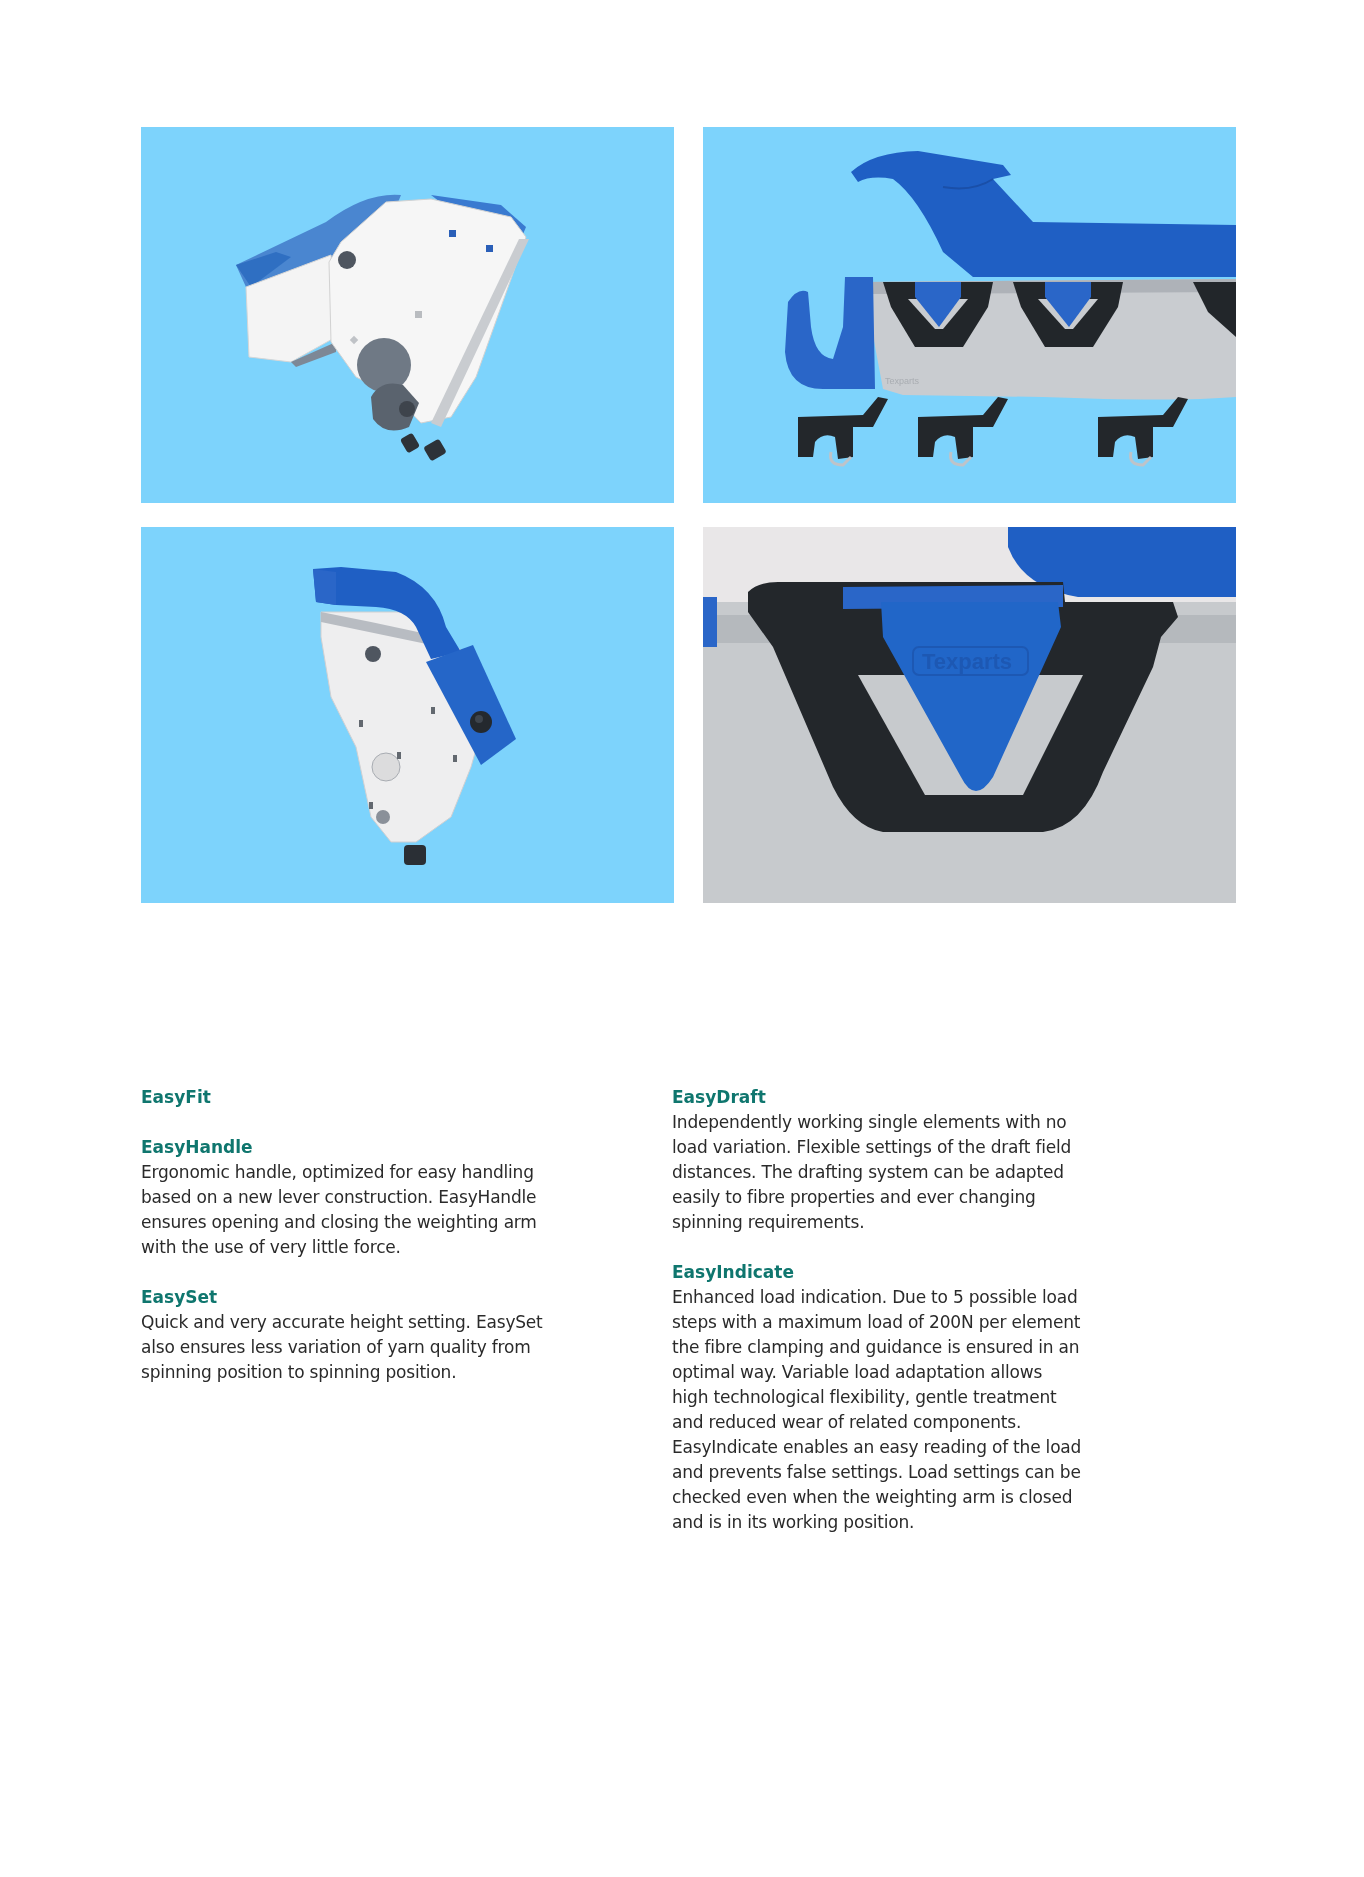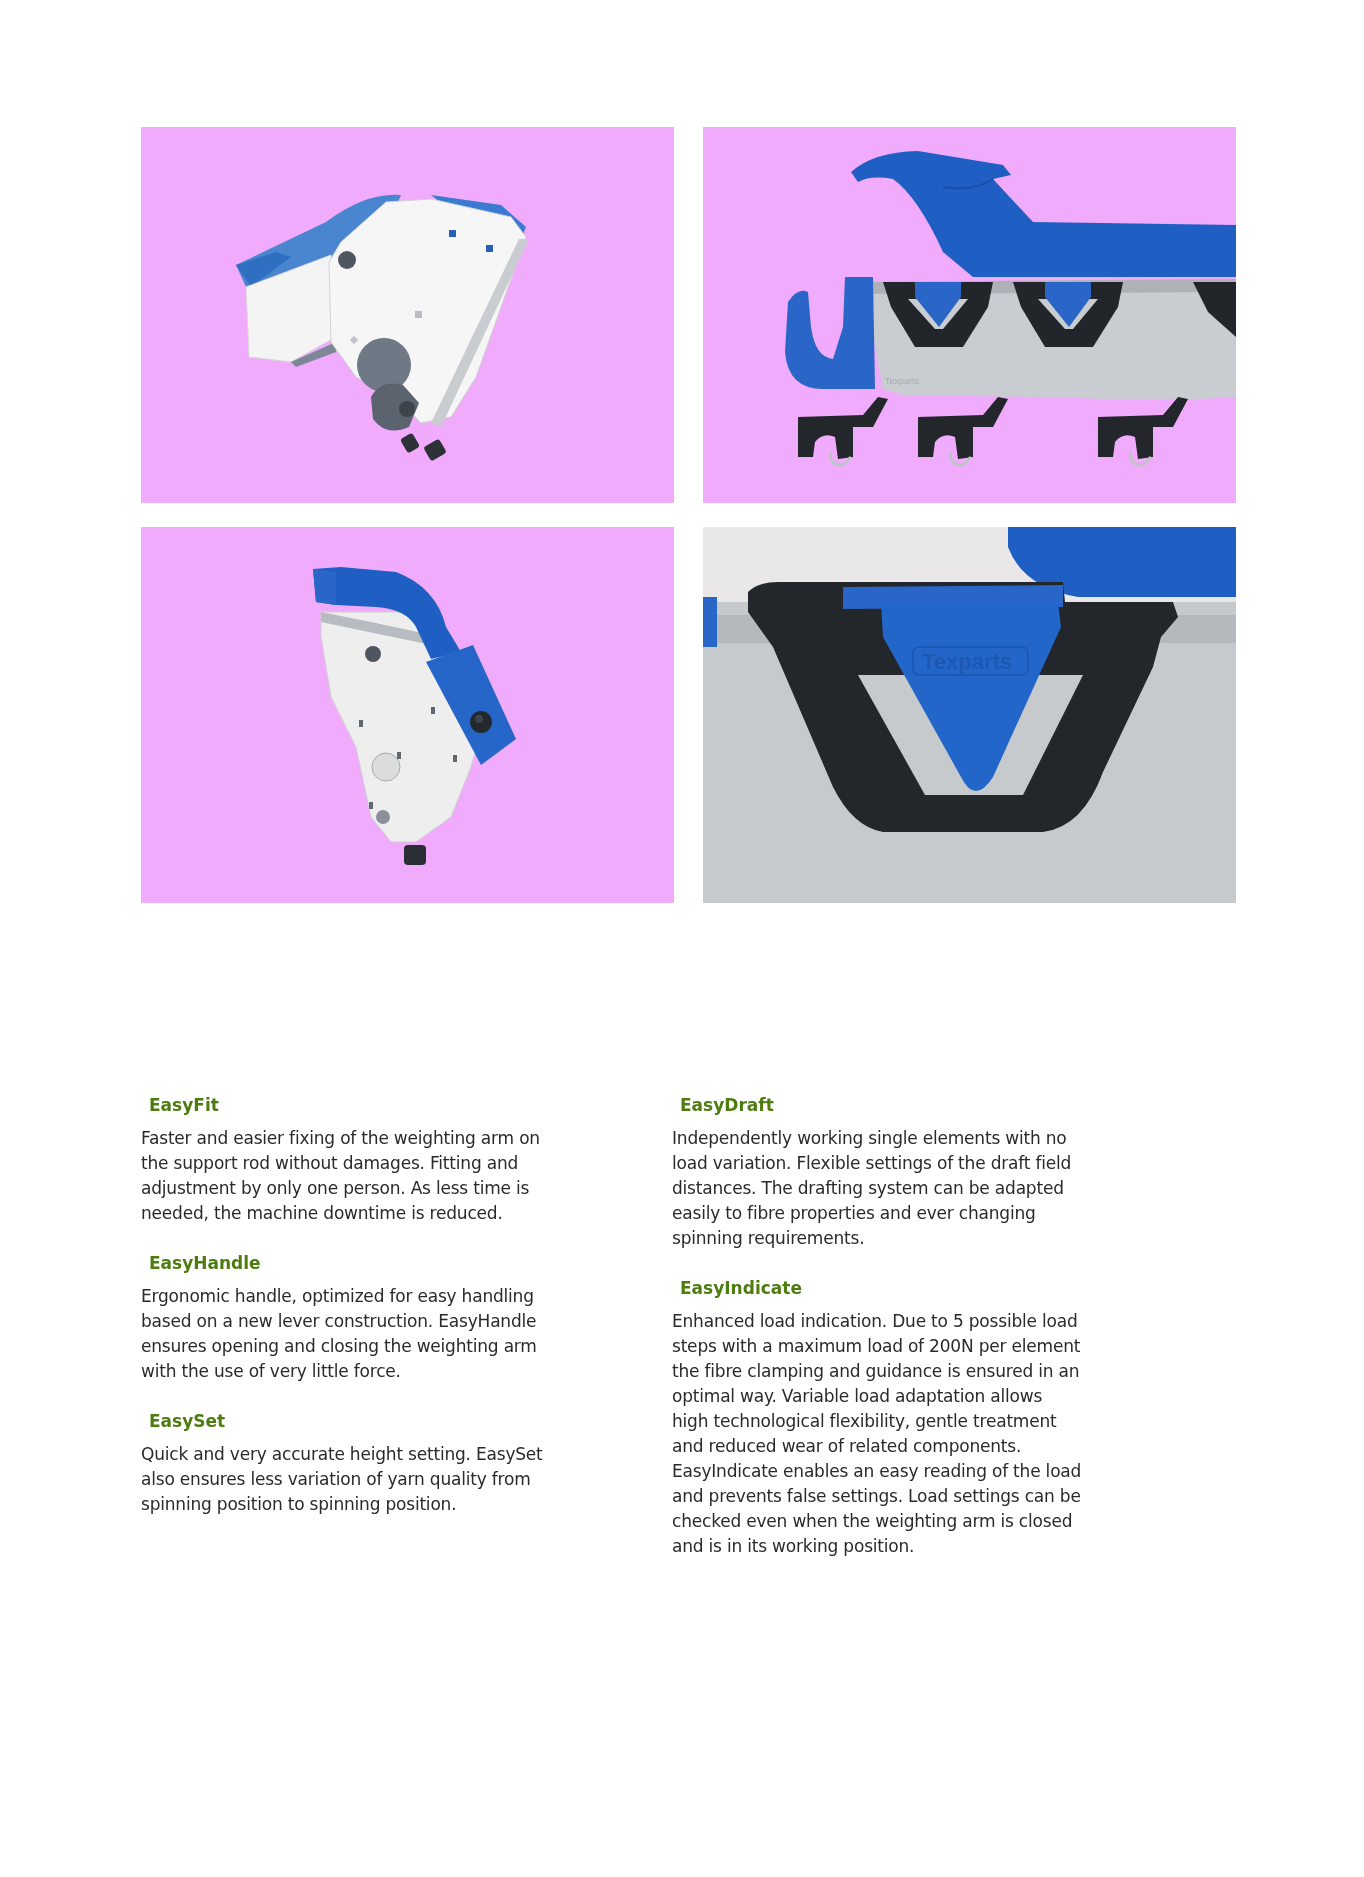--- a/index.html
+++ b/index.html
@@ -2,33 +2,33 @@
 <html><head>
 <meta charset="utf-8">
 <style>
   html, body { margin: 0; padding: 0; }
   body {
     width: 1364px; height: 1877px; background: #ffffff; position: relative;
     font-family: "DejaVu Sans", "Liberation Sans", sans-serif; color: #2a2a2a;
     overflow: hidden;
   }
   .panel {
-    position: absolute; width: 533px; height: 376px; background: #f0abfc; overflow: hidden;
+    position: absolute; width: 533px; height: 376px; background: #7dd3fc; overflow: hidden;
   }
   .panel svg { position: absolute; left: 0; top: 0; width: 533px; height: 376px; }
   #p1 { left: 141px; top: 127px; }
   #p2 { left: 703px; top: 127px; }
   #p3 { left: 141px; top: 527px; }
   #p4 { left: 703px; top: 527px; }
 
   .col { position: absolute; top: 1085px; width: 470px; font-size: 17px; line-height: 25px; }
   #col-left { left: 141px; }
   #col-right { left: 672px; width: 480px; }
   .feature { margin: 0 0 25px 0; }
-  .feature h3 { margin: 8px; font-size: 17px; line-height: 25px; font-weight: bold; color: #4d7c0f; }
+  .feature h3 { margin: 0; font-size: 17px; line-height: 25px; font-weight: bold; color: #0f766e; }
   .feature p { margin: 0; white-space: pre-line; letter-spacing: -0.2px; }
 </style>
 </head>
 <body>
 
 <div class="panel" id="p1">
   <svg viewBox="0 0 533 376">
 
     <path d="M95 138 L185 95 Q225 65 260 68 L245 105 L200 125 L140 160 L105 160 Z" fill="#4a86d0"></path>
     <path d="M95 138 L135 125 L150 130 L110 160 Z" fill="#2f6fc2"></path>
@@ -137,24 +137,20 @@
     <rect x="210" y="120" width="115" height="28" rx="6" fill="none" stroke="#1d58b3" stroke-width="2"></rect>
     <text x="219" y="142" font-size="22" fill="#1d58b3" font-family="Liberation Sans, sans-serif" font-weight="bold">Texparts</text>
 
     <rect x="0" y="70" width="14" height="50" fill="#2a66c8"></rect>
   </svg>
 </div>
 
 <div class="col" id="col-left">
   <div class="feature">
     <h3>EasyFit</h3>
-    <p>Faster and easier fixing of the weighting arm on
-the support rod without damages. Fitting and
-adjustment by only one person. As less time is
-needed, the machine downtime is reduced.</p>
   </div>
   <div class="feature">
     <h3>EasyHandle</h3>
     <p>Ergonomic handle, optimized for easy handling
 based on a new lever construction. EasyHandle
 ensures opening and closing the weighting arm
 with the use of very little force.</p>
   </div>
   <div class="feature">
     <h3>EasySet</h3>

